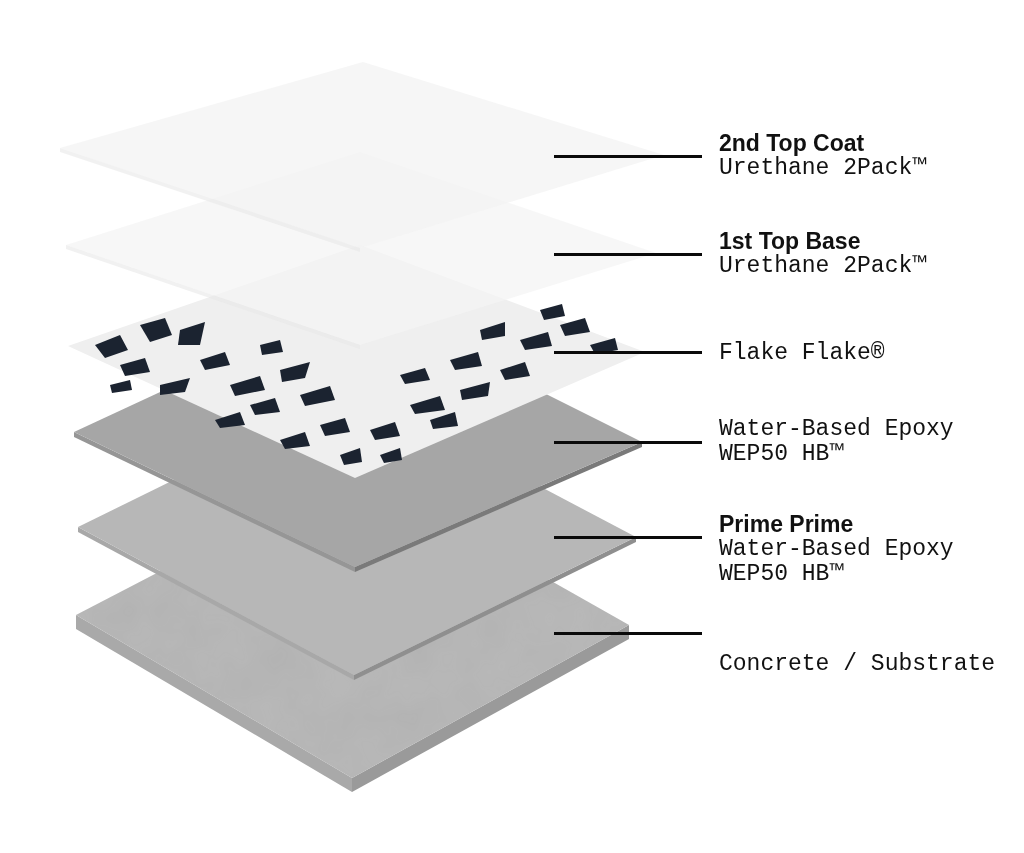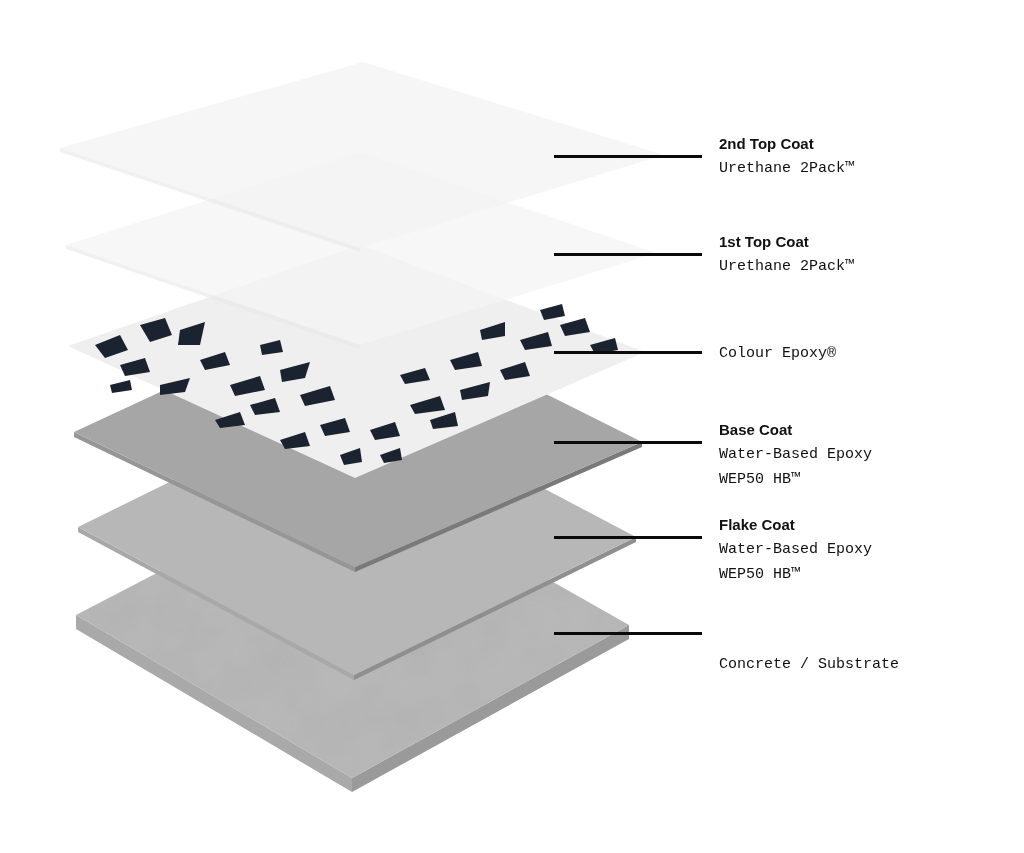--- a/index.html
+++ b/index.html
@@ -1,19 +1,19 @@
 <!DOCTYPE html>
 <html><head>
   <meta charset="utf-8">
   <style>
     html, body { margin: 0; padding: 0; background: #ffffff; }
     body { width: 1024px; height: 853px; position: relative; overflow: hidden;
            font-family: "Liberation Sans", sans-serif; color: #111111; }
     #diagram { position: absolute; left: 0; top: 0; width: 1024px; height: 853px; }
-    .label { position: absolute; left: 719px; font-size: 15px; line-height: 25px; }
+    .label { position: absolute; left: 719px; font-size: 23px; line-height: 25px; }
     .label .title { font-weight: bold; display: block; }
     .label .line { display: block; font-family: Liberation Mono, monospace; }
     .leader { position: absolute; left: 554px; width: 148px; height: 3px; background: #0a0a0a; }
   </style>
 </head>
 <body>
 
 <svg id="diagram" viewBox="0 0 1024 853" xmlns="http://www.w3.org/2000/svg">
   <defs>
     <filter id="concreteTex" x="0" y="0" width="100%" height="100%">
@@ -94,35 +94,34 @@
 <div class="leader" style="top:441px"></div>
 <div class="leader" style="top:536px"></div>
 <div class="leader" style="top:632px"></div>
 
 <div class="label" style="top:131px">
   <span class="title">2nd Top Coat</span>
   <span class="line">Urethane 2Pack™</span>
 </div>
 
 <div class="label" style="top:229px">
-  <span class="title">1st Top Coat</span>
+  <span class="title">1st Top Base</span>
   <span class="line">Urethane 2Pack™</span>
 </div>
 
 <div class="label" style="top:341px">
-  <span class="line">Colour Epoxy®</span>
+  <span class="line">Flake Flake®</span>
 </div>
 
 <div class="label" style="top:417px">
-  <span class="title">Base Coat</span>
   <span class="line">Water-Based Epoxy</span>
   <span class="line">WEP50 HB™</span>
 </div>
 
 <div class="label" style="top:512px">
-  <span class="title">Flake Coat</span>
+  <span class="title">Prime Prime</span>
   <span class="line">Water-Based Epoxy</span>
   <span class="line">WEP50 HB™</span>
 </div>
 
 <div class="label" style="top:652px">
   <span class="line">Concrete / Substrate</span>
 </div>
 
 </body></html>

